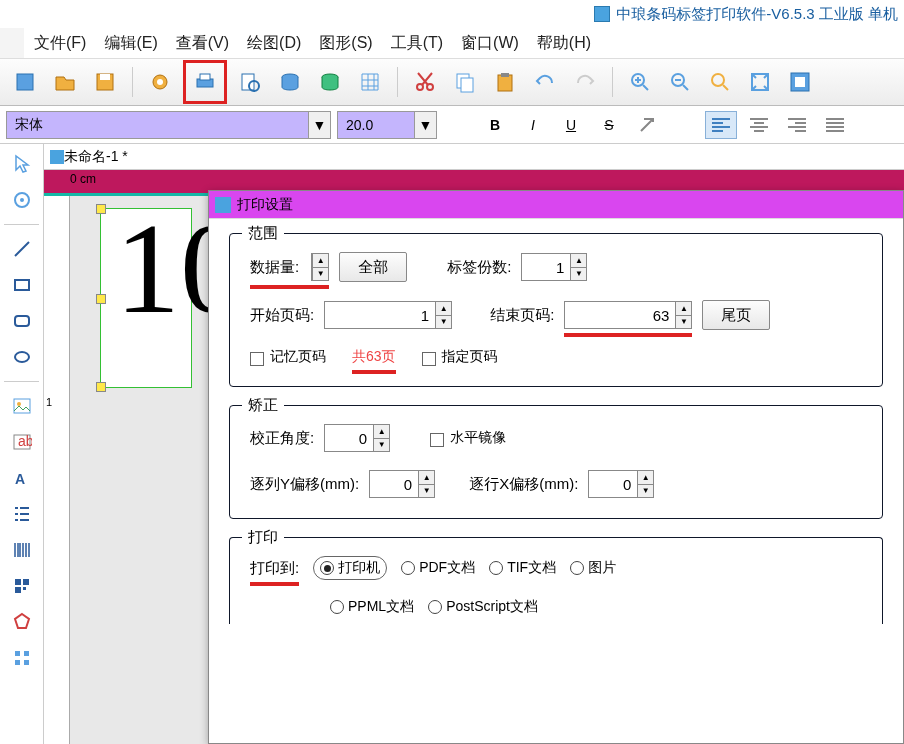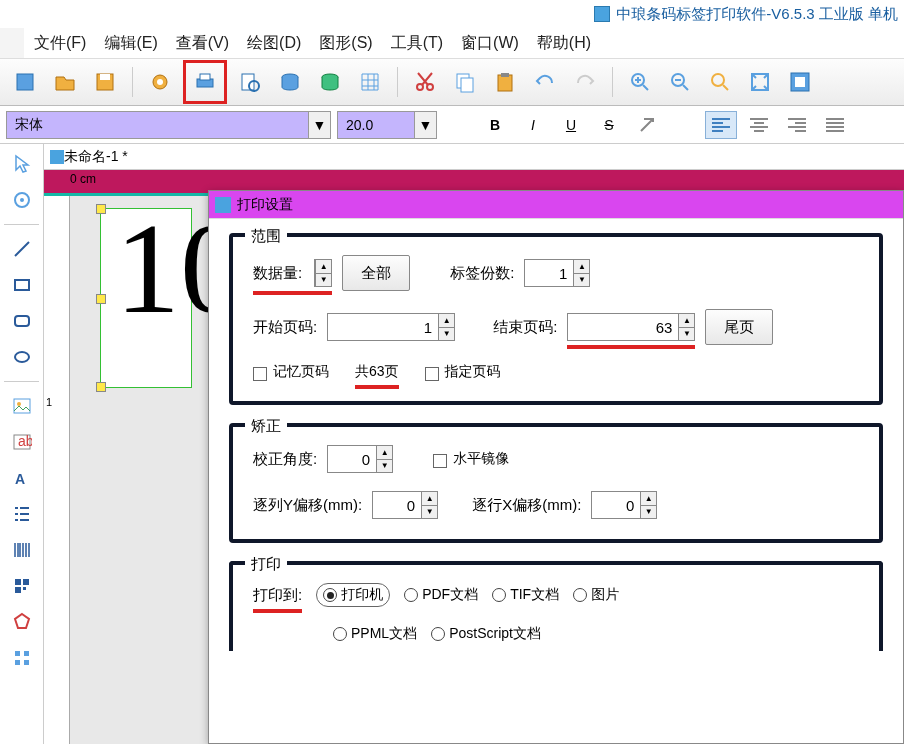--- a/index.html
+++ b/index.html
@@ -51,44 +51,44 @@
 .label-obj .h-ml { left: -5px; top: 85px; }
 .label-obj .h-bl { left: -5px; bottom: -5px; }
 .label-obj .big-num { font-family: Georgia, "Times New Roman", serif; font-size: 130px; line-height: 1; position: absolute; left: 14px; top: -6px; }
 
 
 .dialog { position: absolute; left: 208px; top: 190px; width: 696px; height: 554px; background: #fff; border: 1px solid #888; box-shadow: 0 2px 8px rgba(0,0,0,0.3); }
 .dialog .dlg-title { height: 28px; background: #d946ef; display: flex; align-items: center; padding: 0 6px; gap: 6px; border-bottom: 1px solid #ddd; }
 .dialog .dlg-title .dlg-icon { width: 16px; height: 16px; background: #4aa3df; display: inline-block; }
 .dialog .dlg-body { padding: 14px 20px; }
 
-.group { border: 4px solid #0f172a; border-radius: 4px; padding: 18px 20px 20px; margin-bottom: 18px; position: relative; }
+.group { border: 1px solid #0f172a; border-radius: 4px; padding: 18px 20px 20px; margin-bottom: 18px; position: relative; }
 .group .group-title { position: absolute; top: -10px; left: 12px; background: #fff; padding: 0 6px; font-size: 15px; }
 
 .row { display: flex; align-items: center; gap: 10px; margin-bottom: 18px; }
 .row:last-child { margin-bottom: 0; }
 .row label { font-size: 15px; }
 
 .num-input { display: flex; align-items: stretch; border: 1px solid #888; height: 28px; background: #fff; }
 .num-input input { border: none; text-align: right; padding: 0 6px; width: 100px; font-size: 15px; outline: none; }
 .num-input.small input { width: 48px; }
 .num-input.med input { width: 110px; }
 .num-input .spinner { width: 16px; display: flex; flex-direction: column; border-left: 1px solid #888; }
 .num-input .spinner .sp { flex: 1; display: flex; align-items: center; justify-content: center; font-size: 8px; background: #f0f0f0; cursor: pointer; border-bottom: 1px solid #888; }
 .num-input .spinner .sp:last-child { border-bottom: none; }
 
-.btn { border: 1px solid #888; background: linear-gradient(#fdfdfd,#e8e8e8); height: 36px; padding: 0 18px; cursor: pointer; font-size: 15px; border-radius: 2px; }
+.btn { border: 1px solid #888; background: linear-gradient(#fdfdfd,#e8e8e8); height: 30px; padding: 0 18px; cursor: pointer; font-size: 15px; border-radius: 2px; }
 
 .red-underline { position: relative; }
 .red-underline::after { content: ""; position: absolute; left: 0; right: 0; bottom: -8px; height: 4px; background: #d22; }
 
 .checkbox { display: flex; align-items: flex-end; gap: 6px; cursor: pointer; }
 .checkbox .box { width: 14px; height: 14px; border: 1px solid #666; background: #fff; }
 
-.link-txt { color: #000000; cursor: pointer; }
+.link-txt { color: #ef4444; cursor: pointer; }
 
 .radio { display: flex; align-items: center; gap: 4px; cursor: pointer; border-radius: 12px; }
 .radio .circ { width: 14px; height: 14px; border: 1px solid #444; border-radius: 50%; display: flex; align-items: center; justify-content: center; }
 .radio .circ.checked::after { content: ""; width: 7px; height: 7px; background: #222; border-radius: 50%; }
 .radio.boxed { border: 1px solid #666; padding: 2px 6px; }
 
 svg { display: block; }
 </style>
 </head>
 <body>

